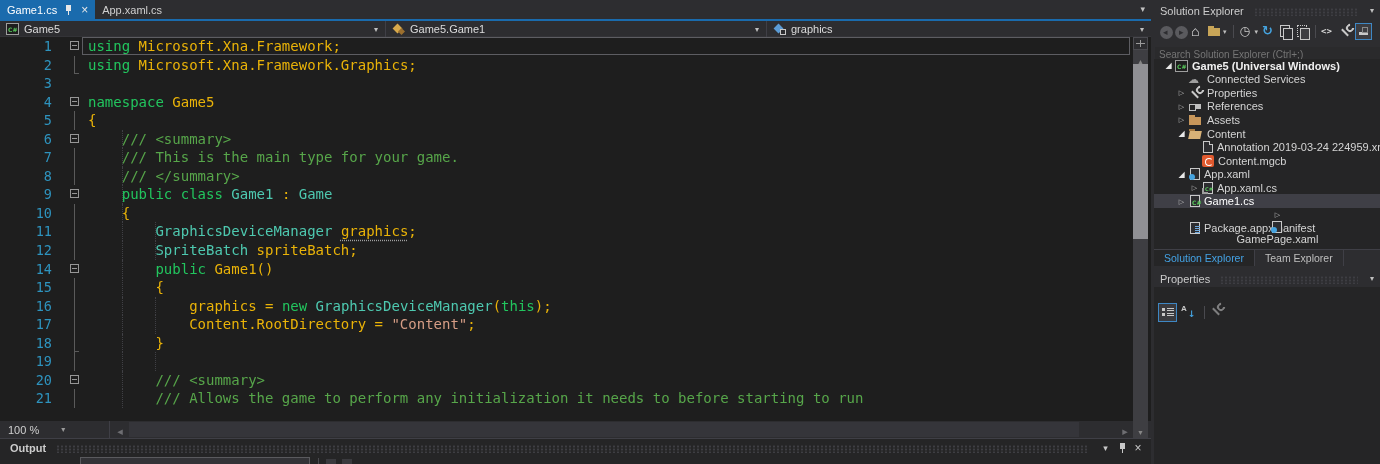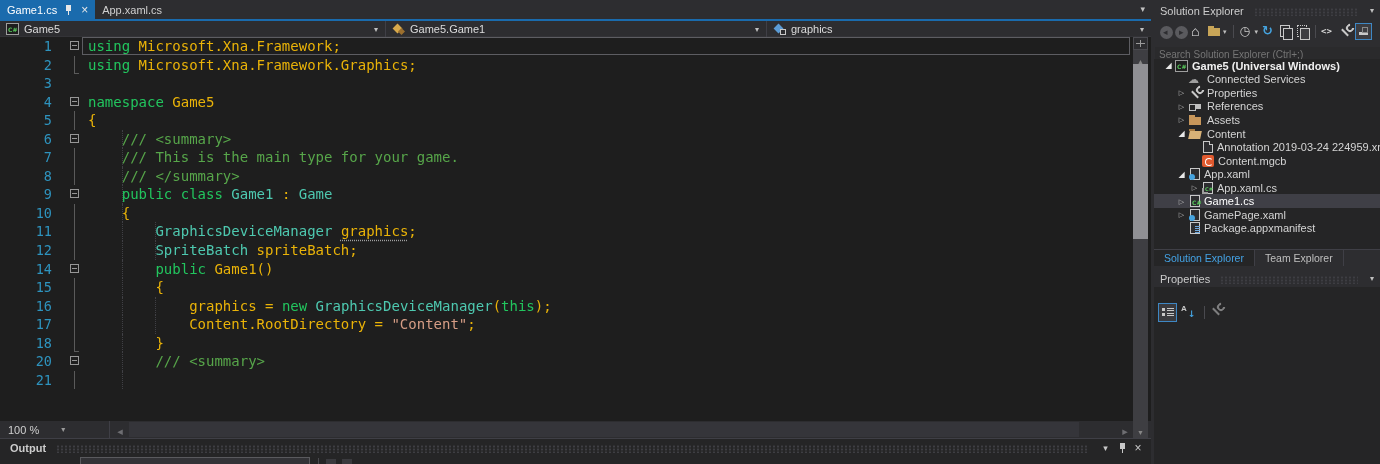--- a/index.html
+++ b/index.html
@@ -315,32 +315,39 @@
           <span class="ct"><i class="gd" style="left: 39.6px;"></i><i class="gd" style="left: 73.2px;"></i><span class="c-plain">            Content.RootDirectory = </span><span class="c-string">"Content"</span><span class="c-plain">;</span></span>
         </div>
         <div class="cl">
           <span class="ln">18</span>
           <span class="fm">
             <i class="fline fend"></i>
           </span>
           <span class="ct"><i class="gd" style="left: 39.6px;"></i><span class="c-plain">        }</span></span>
         </div>
         <div class="cl">
+          <span class="ln">19</span>
+          <span class="fm">
+            <i class="fline"></i>
+          </span>
+          <span class="ct"><i class="gd" style="left: 39.6px;"></i><i class="gd" style="left: 73.2px;"></i></span>
+        </div>
+        <div class="cl">
           <span class="ln">20</span>
           <span class="fm">
             <i class="fbox"></i>
           </span>
           <span class="ct"><i class="gd" style="left: 39.6px;"></i><span class="c-plain">        </span><span class="c-comment">/// &lt;summary&gt;</span></span>
         </div>
         <div class="cl">
           <span class="ln">21</span>
           <span class="fm">
             <i class="fline"></i>
           </span>
-          <span class="ct"><i class="gd" style="left: 39.6px;"></i><span class="c-plain">        </span></span>
+          <span class="ct"><i class="gd" style="left: 39.6px;"></i><span class="c-plain">        </span><span class="c-comment">/// Allows the game to perform any initialization it needs to before starting to run</span></span>
         </div>
       </div>
     <div class="vsb">
       <div class="vsb-split"></div>
       <div class="vsb-up"></div>
       <div class="vsb-thumb"></div>
     </div>
   </div>
 
   <div class="hsb">
@@ -448,21 +455,21 @@
       <div class="trow" style="padding-left: 34px;">
         <span class="exp closed">▷</span>
         <span class="ti ti-csharp-file-dep page"></span>
         <span class="tlabel">App.xaml.cs</span>
       </div>
       <div class="trow sel" style="padding-left: 21px;">
         <span class="exp closed">▷</span>
         <span class="ti ti-csharp-file page"></span>
         <span class="tlabel">Game1.cs</span>
       </div>
-      <div class="trow" style="padding-left: 21px;">
+      <div class="trow" style="padding-left: 21px; flex-direction: column;">
         <span class="exp closed">▷</span>
         <span class="ti ti-xaml page"></span>
         <span class="tlabel">GamePage.xaml</span>
       </div>
       <div class="trow" style="padding-left: 21px;">
         <span class="exp"></span>
         <span class="ti ti-manifest page"></span>
         <span class="tlabel">Package.appxmanifest</span>
       </div>
     </div>

